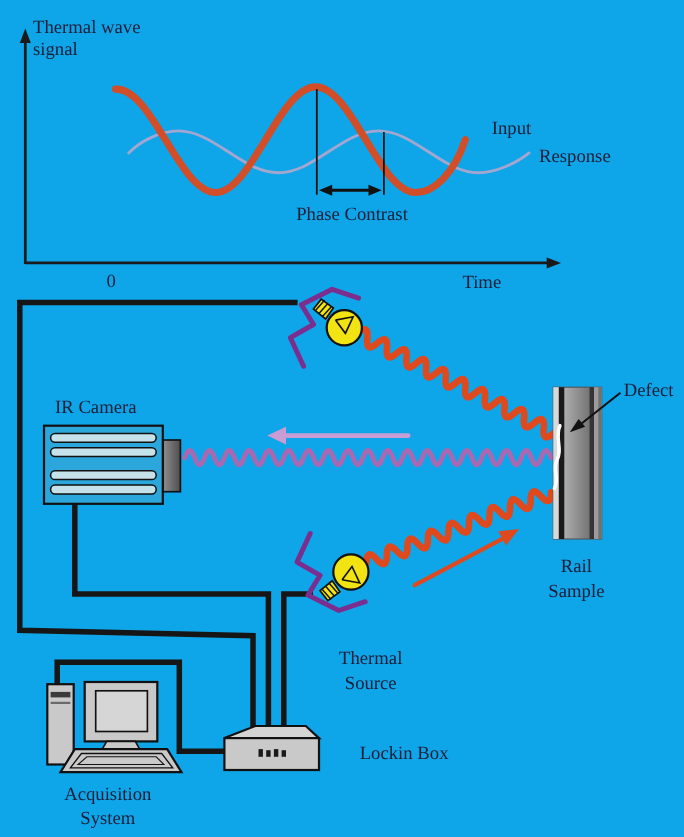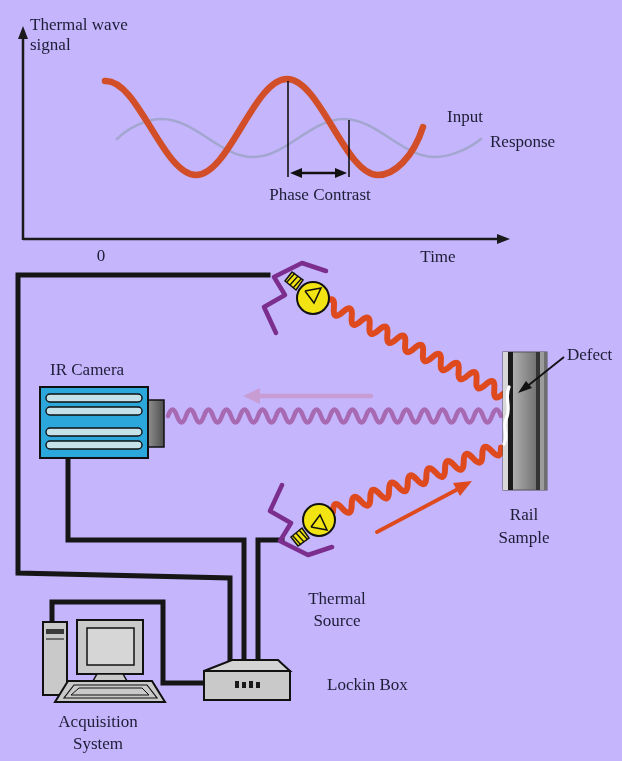--- a/index.html
+++ b/index.html
@@ -1,16 +1,16 @@
 <!DOCTYPE html>
 <html><head>
 <meta charset="utf-8">
 <style>
   html,body{margin:0;padding:0;background:#ffffff;}
-  #stage{position:relative;width:622px;height:761px;background:#c4b5fd;overflow:hidden;
+  #stage{position:relative;width:622px;height:761px;background:#0ea5e9;overflow:hidden;
          font-family:"Liberation Serif", serif;}
   svg{display:block;}
   .lbl{fill:#1d1d35;font-family:"Liberation Serif", serif;font-size:17px;}
   .lbl-c{text-anchor:middle;}
   .wire{stroke:#161616;stroke-width:5;fill:none;stroke-linecap:square;stroke-linejoin:miter;}
   .outline{stroke:#111;stroke-width:2;}
 </style>
 </head>
 <body>
 

